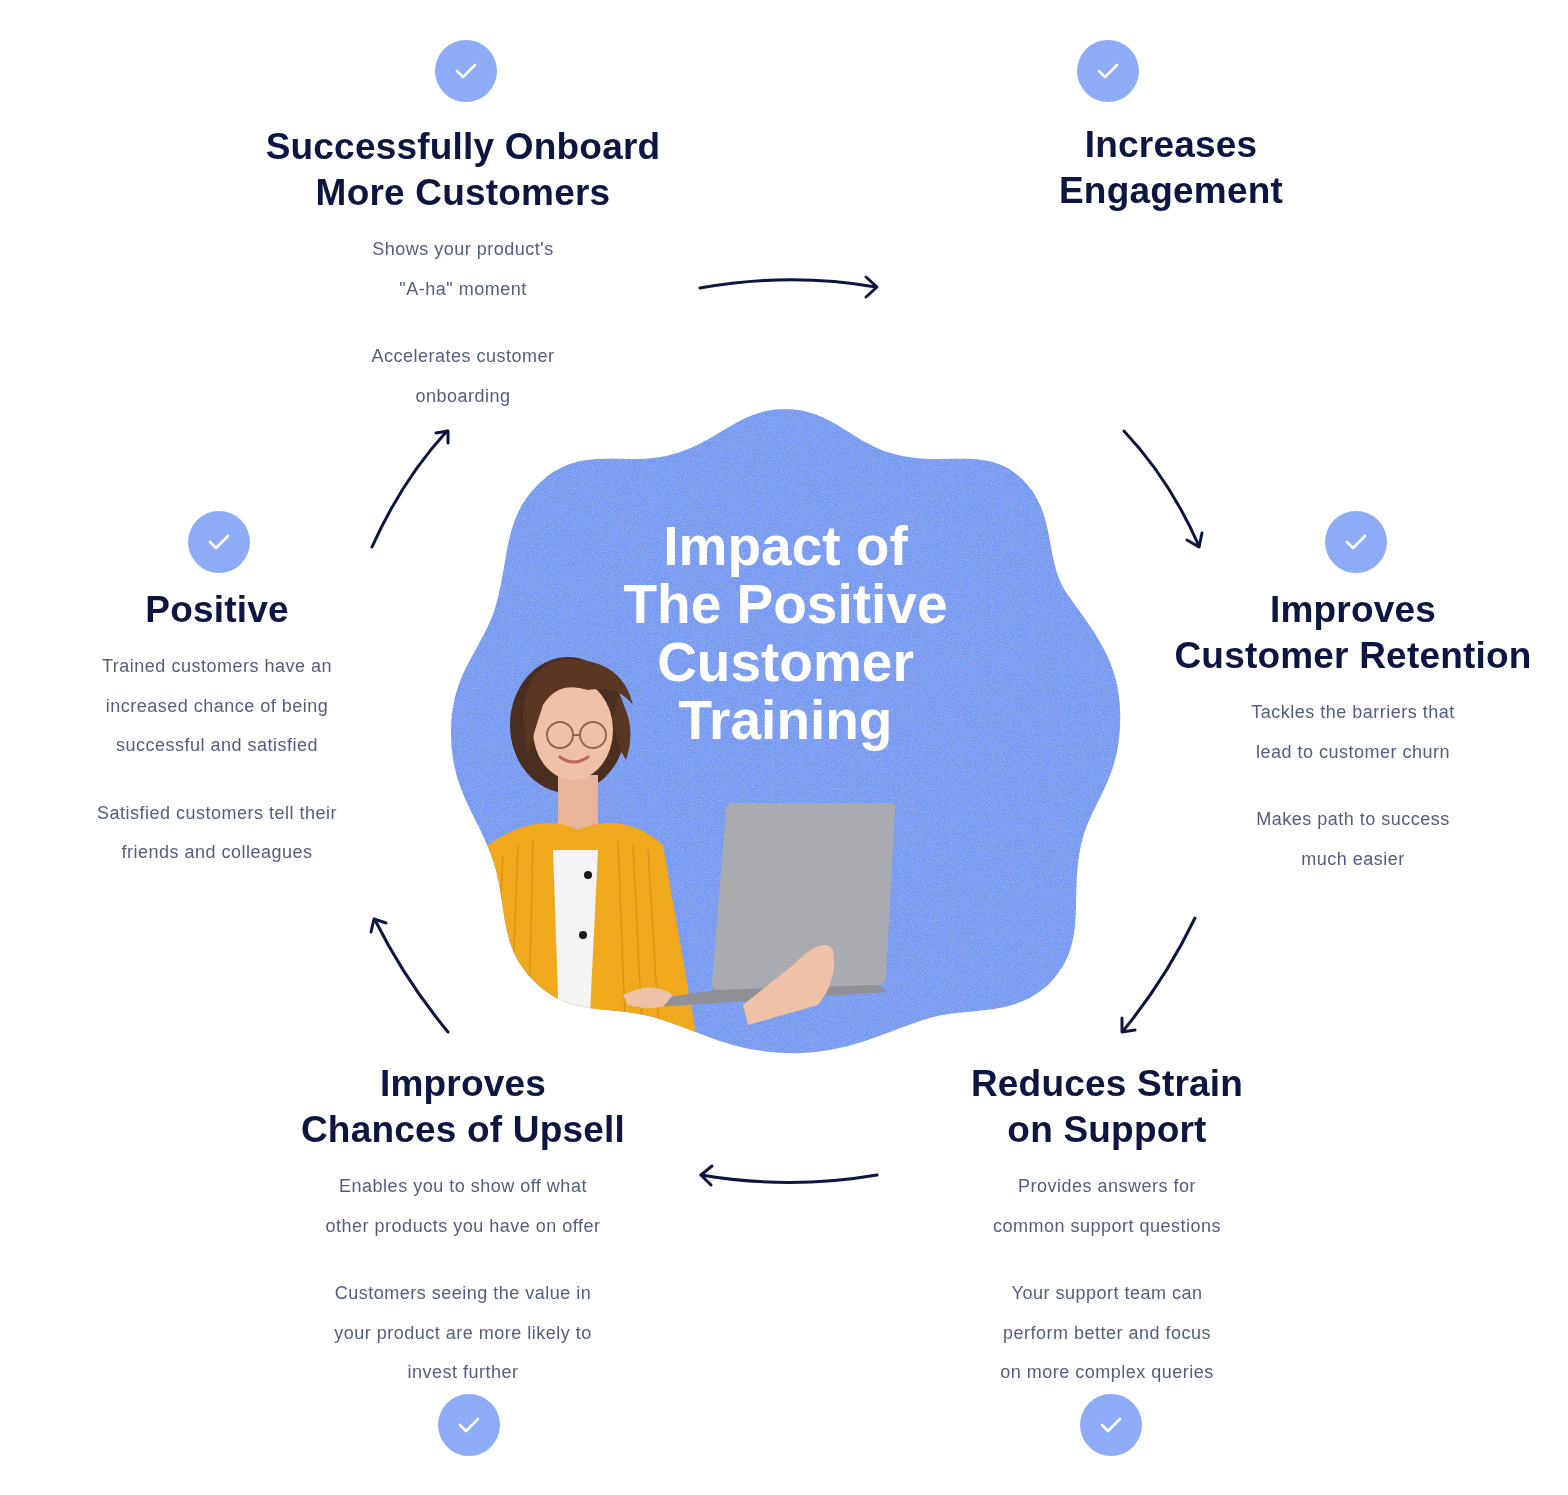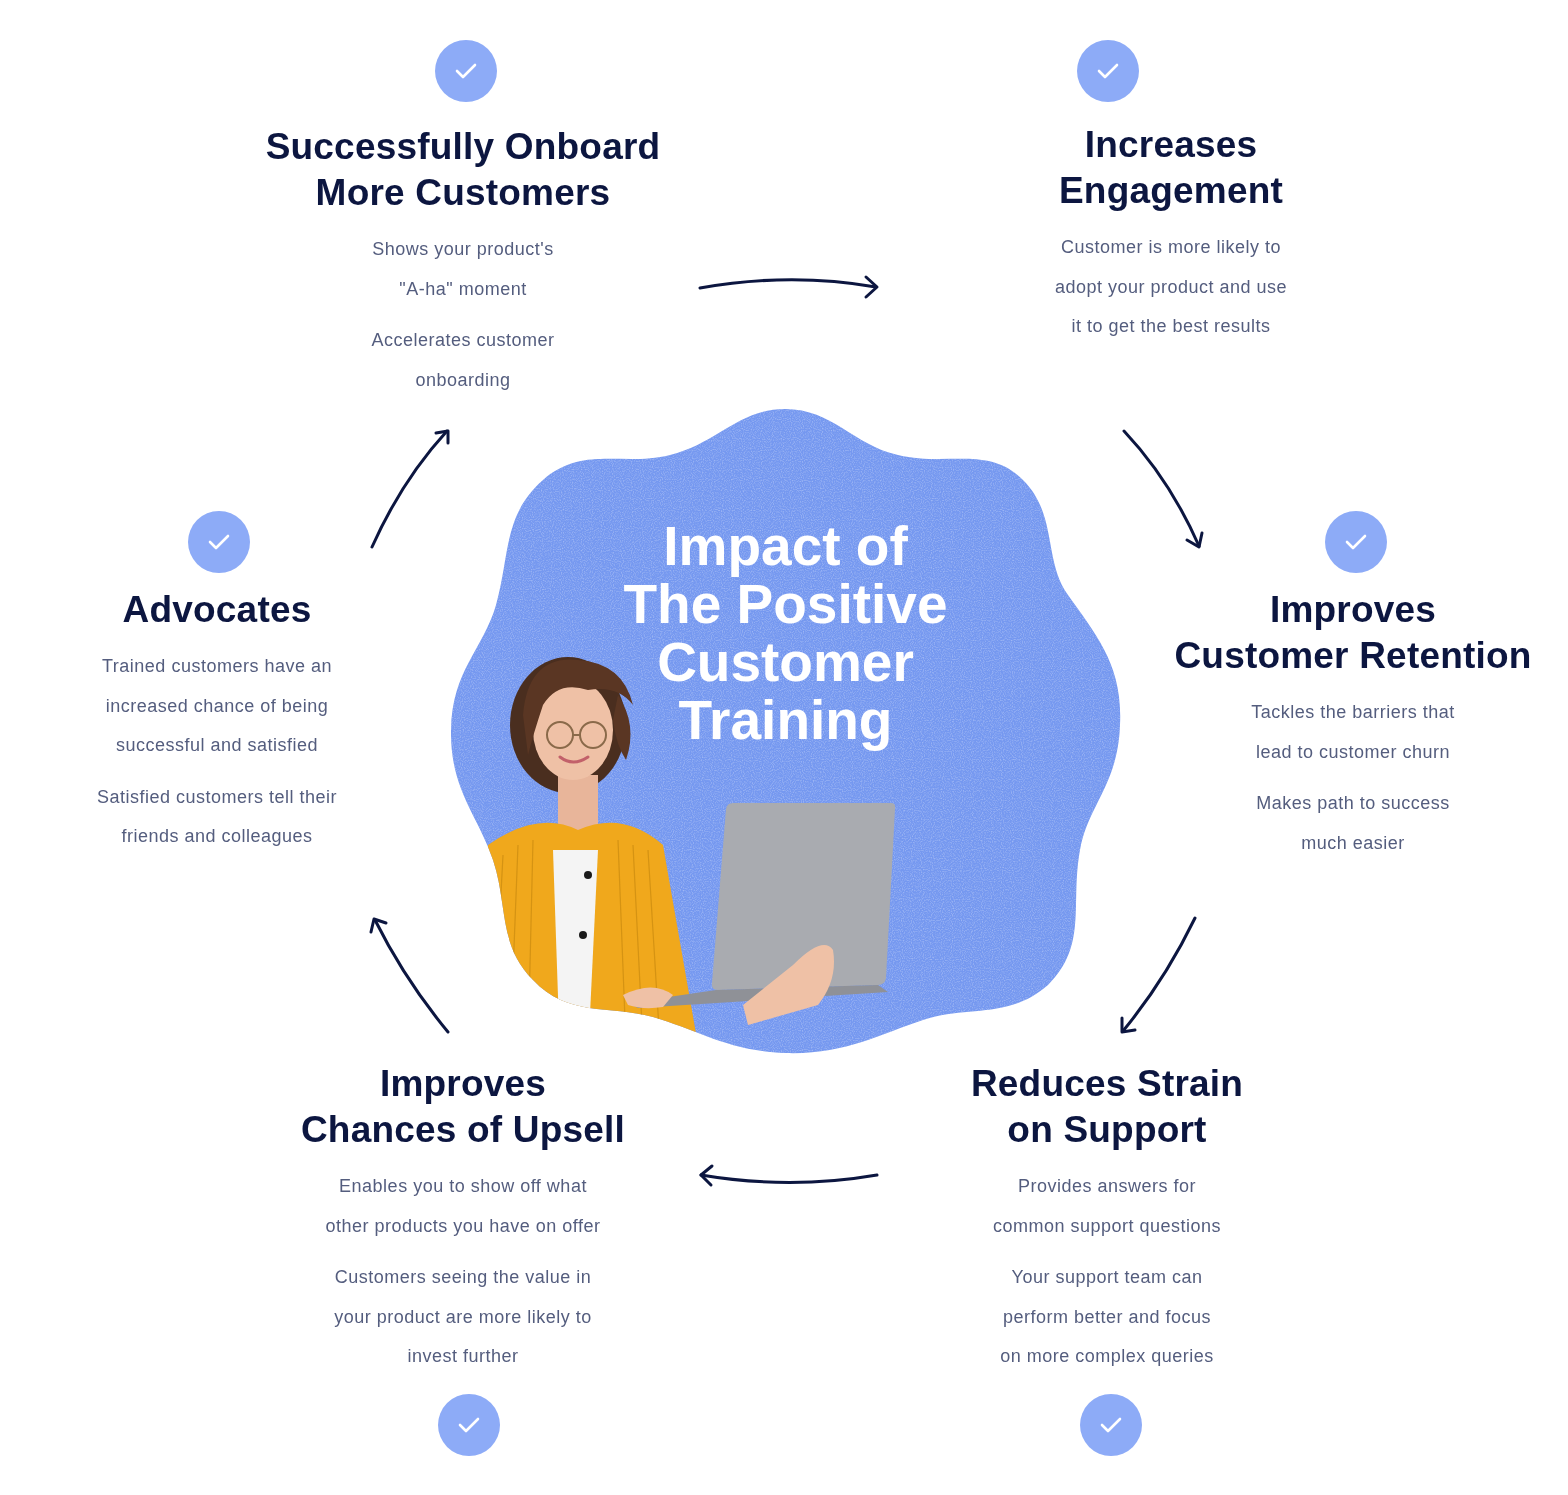--- a/index.html
+++ b/index.html
@@ -7,21 +7,21 @@
            font-family: "Liberation Sans", "DejaVu Sans", sans-serif; }
     .check { position: absolute; width: 62px; height: 62px; border-radius: 50%;
              background: #8dabf7; display: flex; align-items: center; justify-content: center; }
     .check svg { width: 30px; height: 30px; }
     .block { position: absolute; text-align: center; transform: translateX(-50%); }
     .title { color: #0c1640; font-weight: 700; font-size: 37px; line-height: 46px;
              letter-spacing: 0.2px; white-space: nowrap; }
     .desc { color: #545d7e; font-size: 18px; line-height: 39.5px; white-space: nowrap;
             letter-spacing: 0.5px; }
     .desc p { margin: 0; }
-    .desc p + p { margin-top: 12px; }
+    .desc p + p { margin-top: 28px; }
     .title + .desc { margin-top: 14px; }
     svg.arrows { position: absolute; left: 0; top: 0; width: 1568px; height: 1495px; pointer-events: none; }
     .center { position: absolute; left: 448px; top: 405px; width: 675px; height: 650px; }
     .center svg { position: absolute; left: 0; top: 0; width: 100%; height: 100%; }
     .center-title { position: absolute; left: 50%; top: 112px; transform: translateX(-50%);
                     color: #ffffff; font-weight: 700; font-size: 55px; line-height: 58px;
                     text-align: center; white-space: nowrap; width: 420px; }
     .center-title span { display: block; }
   </style>
 </head>
@@ -176,25 +176,20 @@
     <p style="white-space:pre-line">Accelerates customer
 onboarding</p>
   </div>
 </div>
 
 <div class="block" style="left:1171px; top:122px;">
   <div class="title">
     <div>Increases</div>
     <div>Engagement</div>
   </div>
-  <div class="desc">
-    <p style="white-space:pre-line">Customer is more likely to
-adopt your product and use
-it to get the best results</p>
-  </div>
 </div>
 
 <div class="block" style="left:1353px; top:587px;">
   <div class="title">
     <div>Improves</div>
     <div>Customer Retention</div>
   </div>
   <div class="desc">
     <p style="white-space:pre-line">Tackles the barriers that
 lead to customer churn</p>
@@ -226,21 +221,21 @@
     <p style="white-space:pre-line">Enables you to show off what
 other products you have on offer</p>
     <p style="white-space:pre-line">Customers seeing the value in
 your product are more likely to
 invest further</p>
   </div>
 </div>
 
 <div class="block" style="left:217px; top:587px;">
   <div class="title">
-    <div>Advocates</div>
+    <div>Positive</div>
   </div>
   <div class="desc">
     <p style="white-space:pre-line">Trained customers have an
 increased chance of being
 successful and satisfied</p>
     <p style="white-space:pre-line">Satisfied customers tell their
 friends and colleagues</p>
   </div>
 </div>
 

